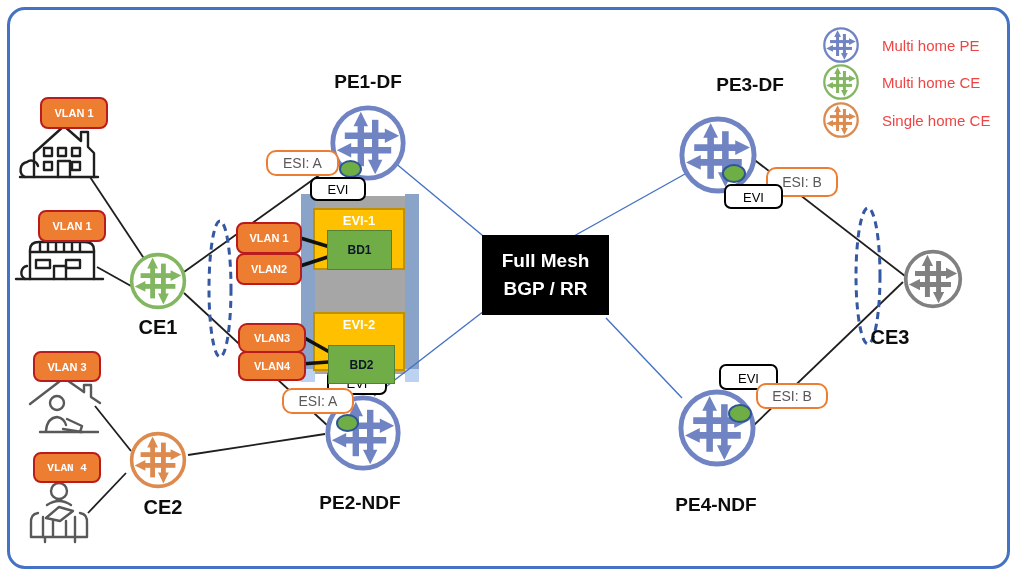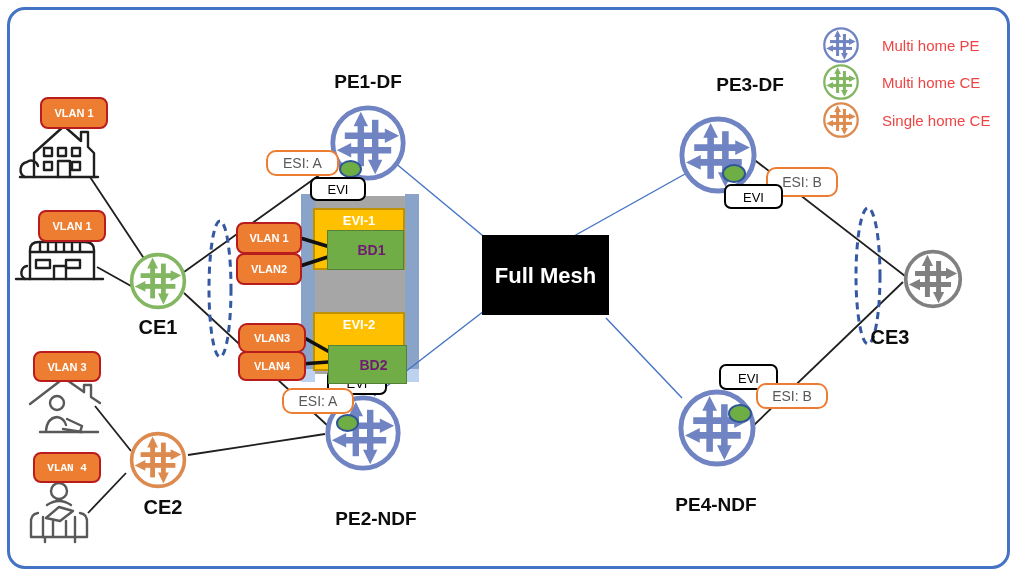--- a/index.html
+++ b/index.html
@@ -17,23 +17,23 @@
        font-size:14px;display:flex;align-items:center;justify-content:center;box-sizing:border-box;}
   .evi{position:absolute;background:#fff;border:2.5px solid #000;border-radius:7px;color:#000;
        font-size:13px;display:flex;align-items:flex-end;justify-content:center;box-sizing:border-box;padding-bottom:2px;}
   .node-label{position:absolute;font-size:19px;font-weight:600;color:#0d0d0d;text-align:center;width:120px;}
   .ce-label{font-size:20px;}
   .gray-block{position:absolute;background:#A6A6A6;}
   .bar{position:absolute;background:#8AA3C8;}
   .bartab{position:absolute;background:#BCD2F0;}
   .evi-wrap{position:absolute;background:#FFC000;border:2px solid #BF9000;color:#fff;font-weight:bold;
             font-size:13px;text-align:center;box-sizing:border-box;padding-top:3px;}
-  .bd{position:absolute;background:#70AD47;border:1px solid #548235;color:#701a75;font-weight:bold;
-      font-size:14px;display:flex;align-items:center;justify-content:center;padding-left:12px;}
-  .core{position:absolute;background:#000;color:#fff;font-weight:bold;font-size:22px;text-align:center;
+  .bd{position:absolute;background:#70AD47;border:1px solid #548235;color:#0f172a;font-weight:bold;
+      font-size:12px;display:flex;align-items:center;justify-content:center;}
+  .core{position:absolute;background:#000;color:#fff;font-weight:bold;font-size:19px;text-align:center;
         display:flex;flex-direction:column;justify-content:center;line-height:1.5;}
   .legend-row{position:absolute;display:flex;align-items:center;gap:22px;height:40px;}
   .legend-label{font-size:15px;color:#ef4444;}
 </style>
 </head>
 <body>
 
 <svg width="0" height="0" style="position:absolute">
   <defs>
     <g id="router-icon">
@@ -217,24 +217,25 @@
 
   <div class="evi" style="left:719px;top:364px;width:59px;height:26px;">
       <span>EVI</span>
     </div>
   <div class="esi" style="left:756px;top:383px;width:72px;height:26px;">
       <span>ESI: B</span>
     </div>
 
   <div class="core" style="left:482px;top:235px;width:127px;height:80px;">
     <span>Full Mesh</span>
+    <span>BGP / RR</span>
   </div>
 
   <div class="node-label" style="left:308px;top:71px;">PE1-DF</div>
-  <div class="node-label" style="left:316px;top:492px;margin-top:16px;">PE2-NDF</div>
+  <div class="node-label" style="left:300px;top:492px;">PE2-NDF</div>
   <div class="node-label" style="left:690px;top:74px;">PE3-DF</div>
   <div class="node-label" style="left:656px;top:494px;">PE4-NDF</div>
   <div class="node-label ce-label" style="left:98px;top:316px;">CE1</div>
   <div class="node-label ce-label" style="left:103px;top:496px;">CE2</div>
   <div class="node-label ce-label" style="left:830px;top:326px;">CE3</div>
 
   <div class="legend-row" style="left:822px;top:25px;">
     <svg class="r-blue" style="width:38px;height:38px;" viewBox="0 0 100 100">
         <use href="#router-icon"></use>
       </svg>

